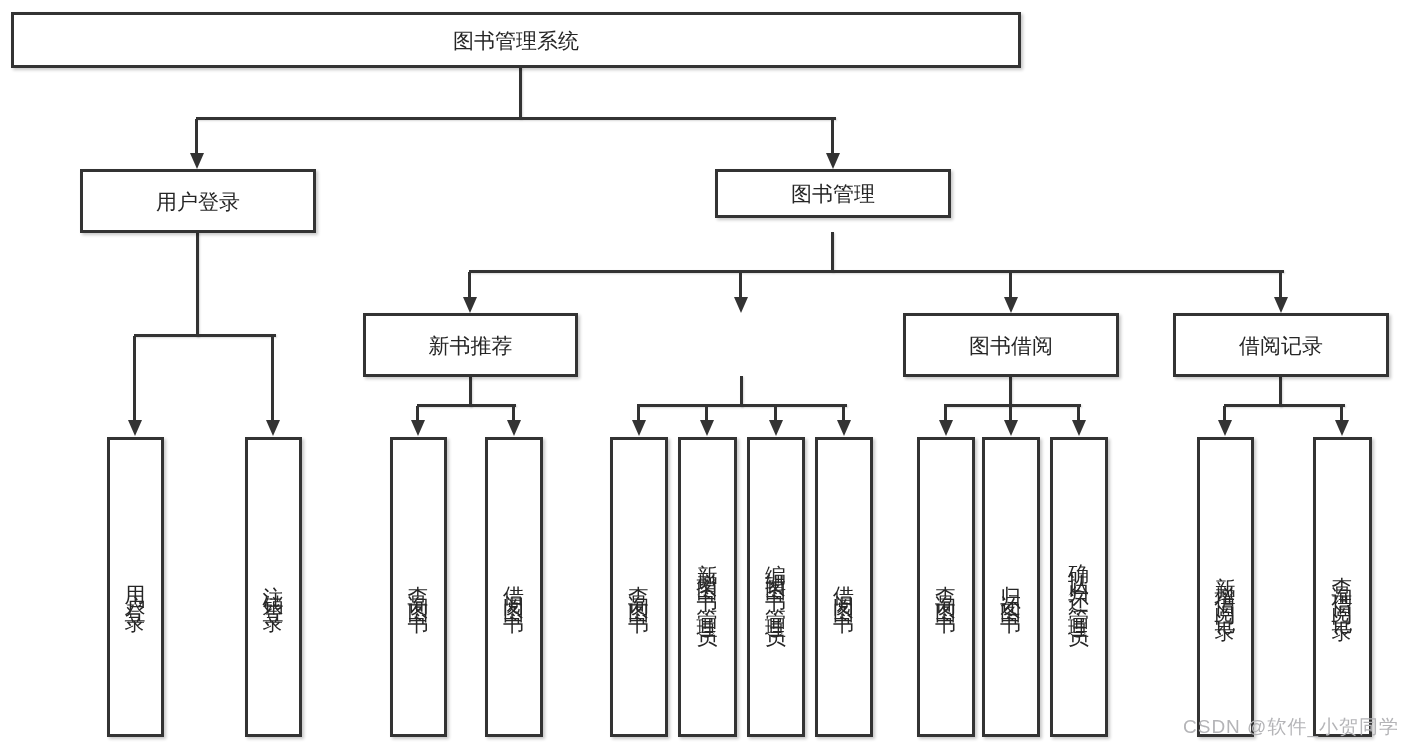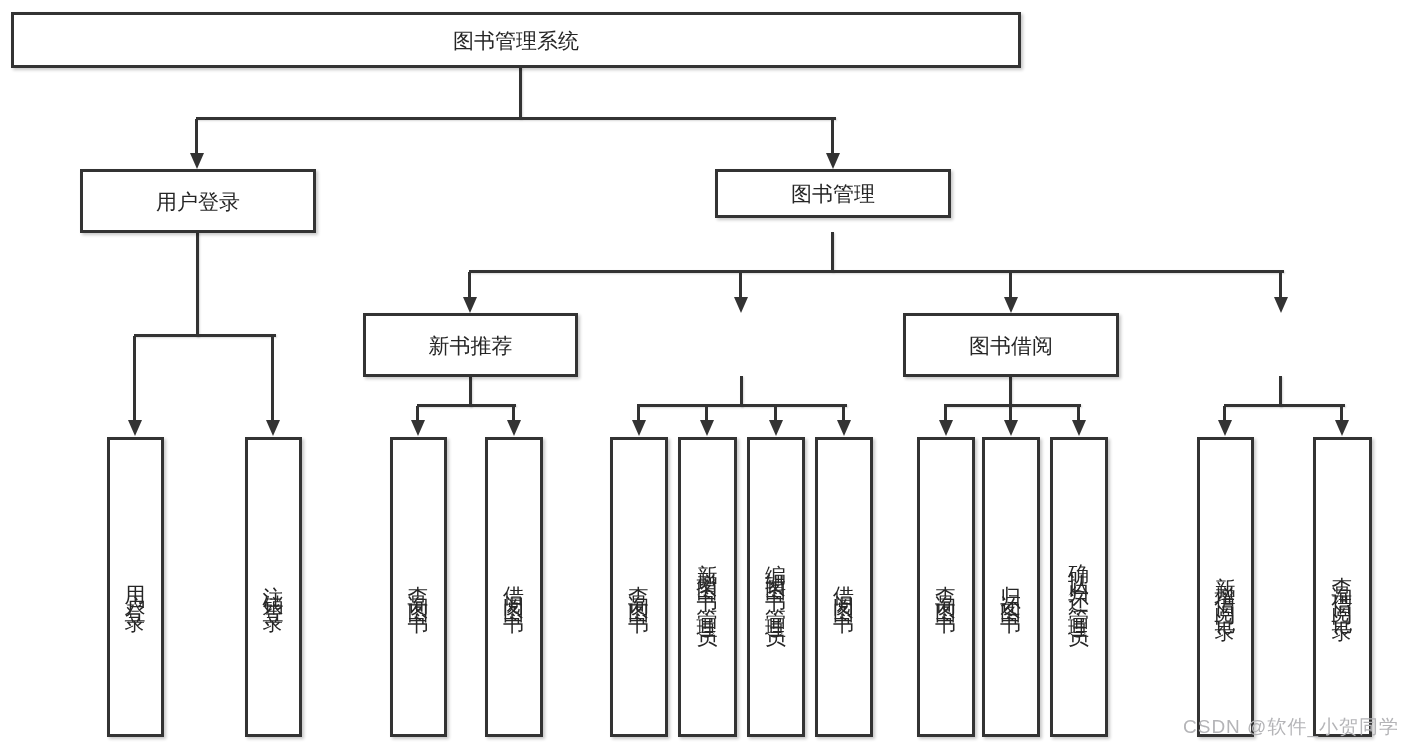--- a/index.html
+++ b/index.html
@@ -87,20 +87,23 @@
   <div class="hbox" style="left:715px;top:169px;width:236px;height:49px">
     <span>图书管理</span>
   </div>
 
   <div class="hbox" style="left:363px;top:313px;width:215px;height:64px">
     <span>新书推荐</span>
   </div>
   <div class="hbox" style="left:903px;top:313px;width:216px;height:64px">
     <span>图书借阅</span>
   </div>
+  <div class="hbox" style="left:1173px;top:313px;width:216px;height:64px">
+    <span>借阅记录</span>
+  </div>
 
   <div class="vbox" style="left:107px;top:437px;width:57px;height:300px">
     <span>用户登录</span>
   </div>
   <div class="vbox" style="left:245px;top:437px;width:57px;height:300px">
     <span>注销登录</span>
   </div>
   <div class="vbox" style="left:390px;top:437px;width:57px;height:300px">
     <span>查询图书</span>
   </div>

